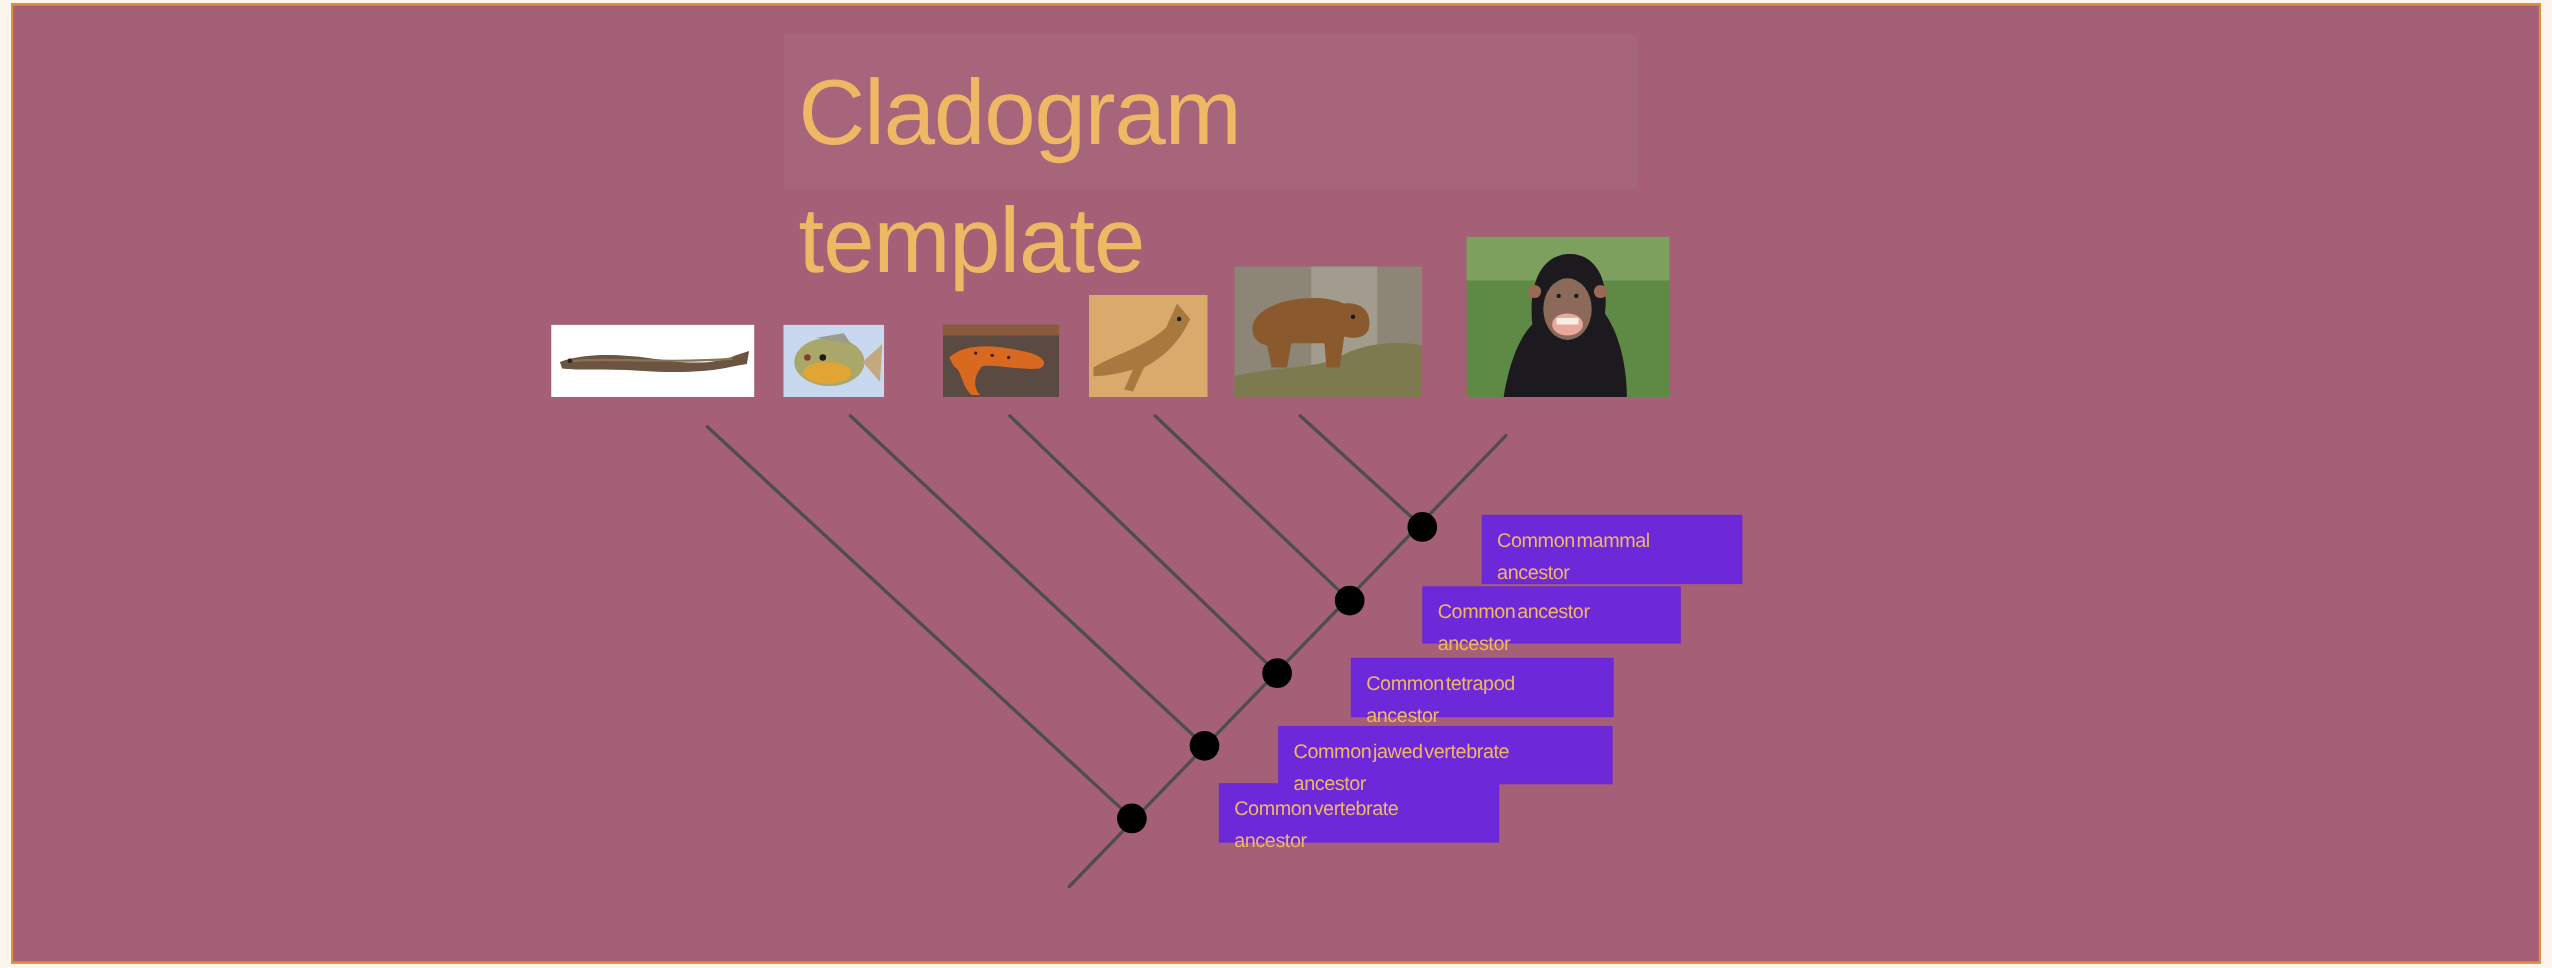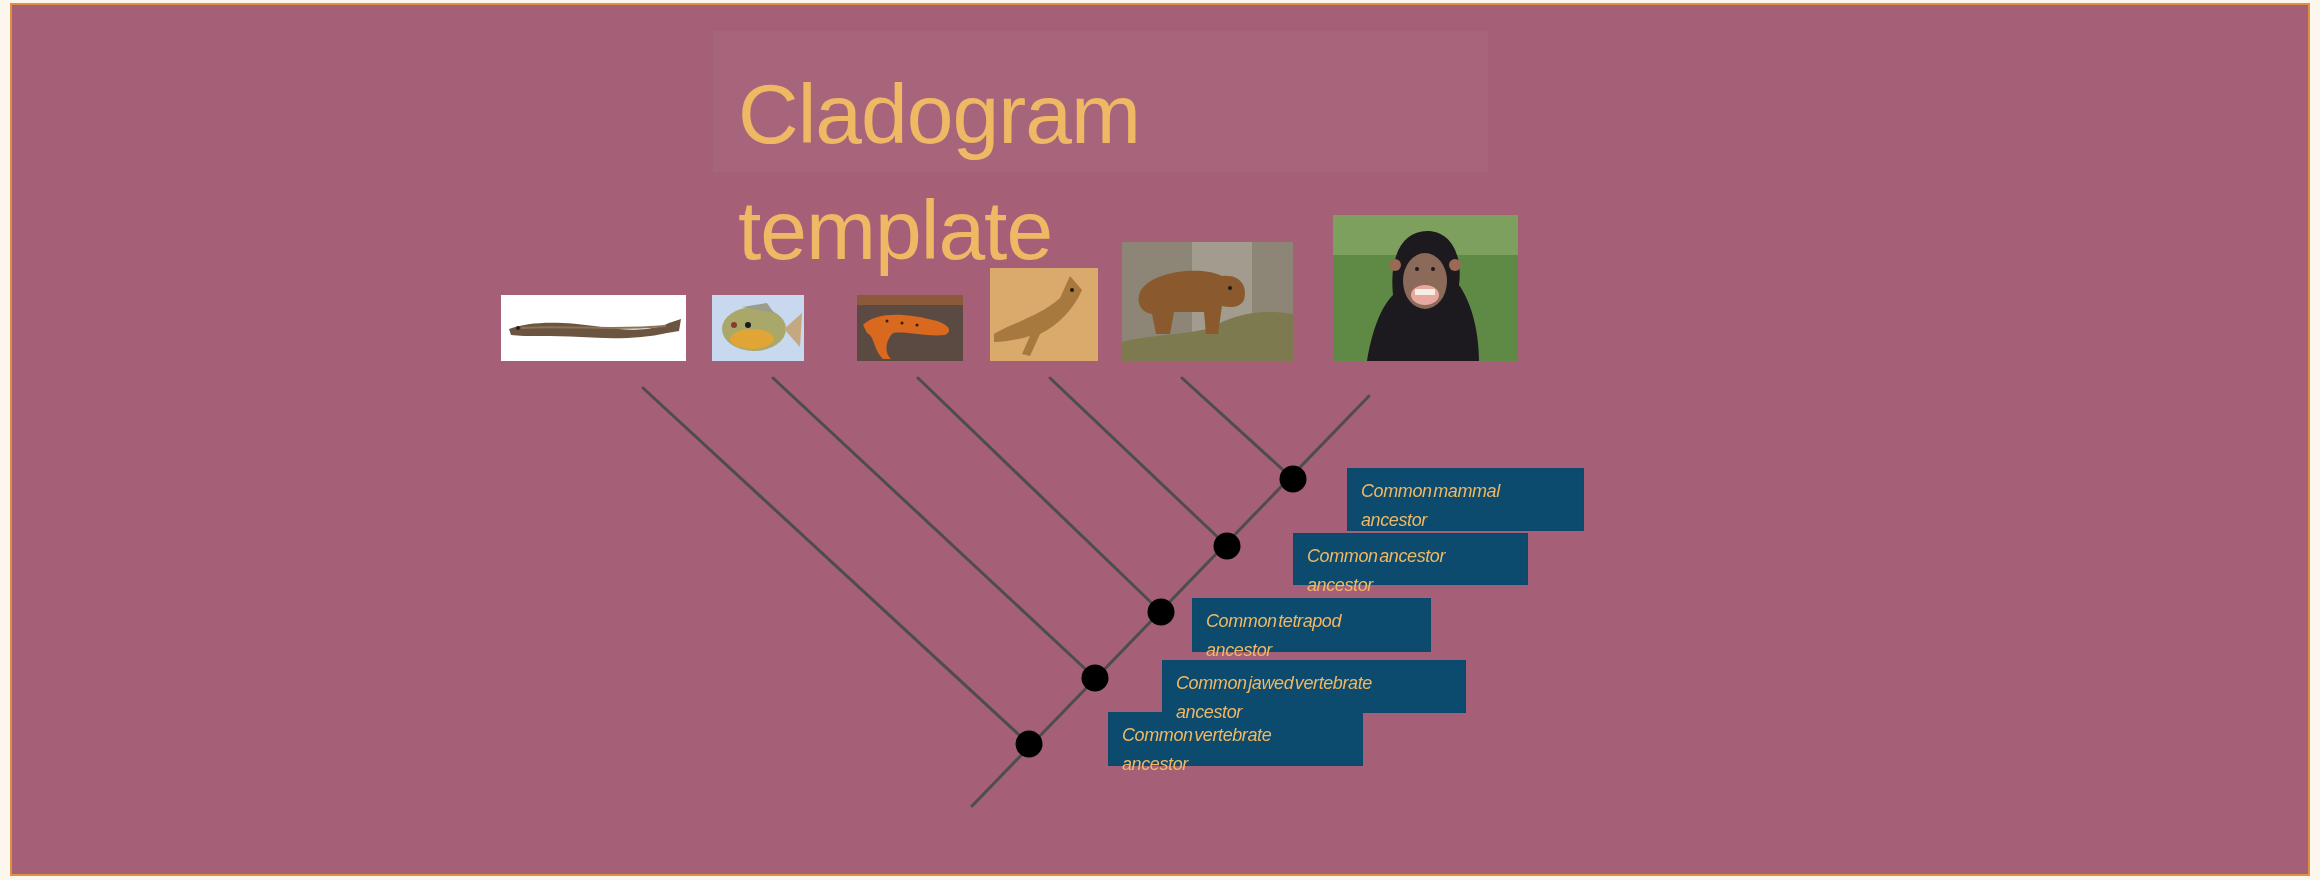--- a/index.html
+++ b/index.html
@@ -11,30 +11,30 @@
   .slide {
     position: absolute; left: 10px; top: 3px; width: 2296px; height: 869px;
     background: #a56078; border: 2px solid #e0913a; box-sizing: content-box;
   }
   .abs { position: absolute; }
   .title-box {
     left: 712px; top: 30px; width: 777px; height: 143px;
     background: #a7657c; box-shadow: inset 0 0 0 1px rgba(0,0,0,0.03);
   }
   .title {
-    left: 726px; top: 44px; margin: 12px;
+    left: 726px; top: 44px; margin: 0;
     font-family: "Liberation Sans", sans-serif;
     font-size: 84px; line-height: 116px; font-weight: normal;
     color: #eeb865; letter-spacing: -1px;
     white-space: pre-line;
   }
   .photo { overflow: hidden; }
   .photo svg { display: block; width: 100%; height: 100%; }
   .label-box {
-    background: #0c4a6e; box-shadow: inset 0 0 0 1px rgba(0,0,0,0.025); font-style: italic;
+    background: #6d28d9; box-shadow: inset 0 0 0 1px rgba(0,0,0,0.025);
   }
   .label-text {
     position: absolute; left: 14px; top: 9px;
     font-size: 18px; line-height: 29px; color: #eeb865;
     letter-spacing: -0.4px; word-spacing: -3px; white-space: nowrap;
   }
   .tree { left: 0; top: 0; width: 2320px; height: 880px; pointer-events: none; }
 </style>
 </head>
 <body>
@@ -129,21 +129,21 @@
 </svg>
 
 <div class="abs label-box" style="left:1108px;top:712px;width:255px;height:54px;">
   <div class="label-text"><span>Common vertebrate</span><br><span>ancestor</span></div>
 </div>
 
 <div class="abs label-box" style="left:1162px;top:660px;width:304px;height:53px;">
   <div class="label-text"><span>Common jawed vertebrate</span><br><span>ancestor</span></div>
 </div>
 
-<div class="abs label-box" style="left:1192px;top:598px;width:239px;height:54px;">
+<div class="abs label-box" style="left:1228px;top:598px;width:239px;height:54px;">
   <div class="label-text"><span>Common tetrapod</span><br><span>ancestor</span></div>
 </div>
 
 <div class="abs label-box" style="left:1293px;top:533px;width:235px;height:52px;">
   <div class="label-text"><span>Common ancestor</span><br><span>ancestor</span></div>
 </div>
 
 <div class="abs label-box" style="left:1347px;top:468px;width:237px;height:63px;">
   <div class="label-text"><span>Common mammal</span><br><span>ancestor</span></div>
 </div>

